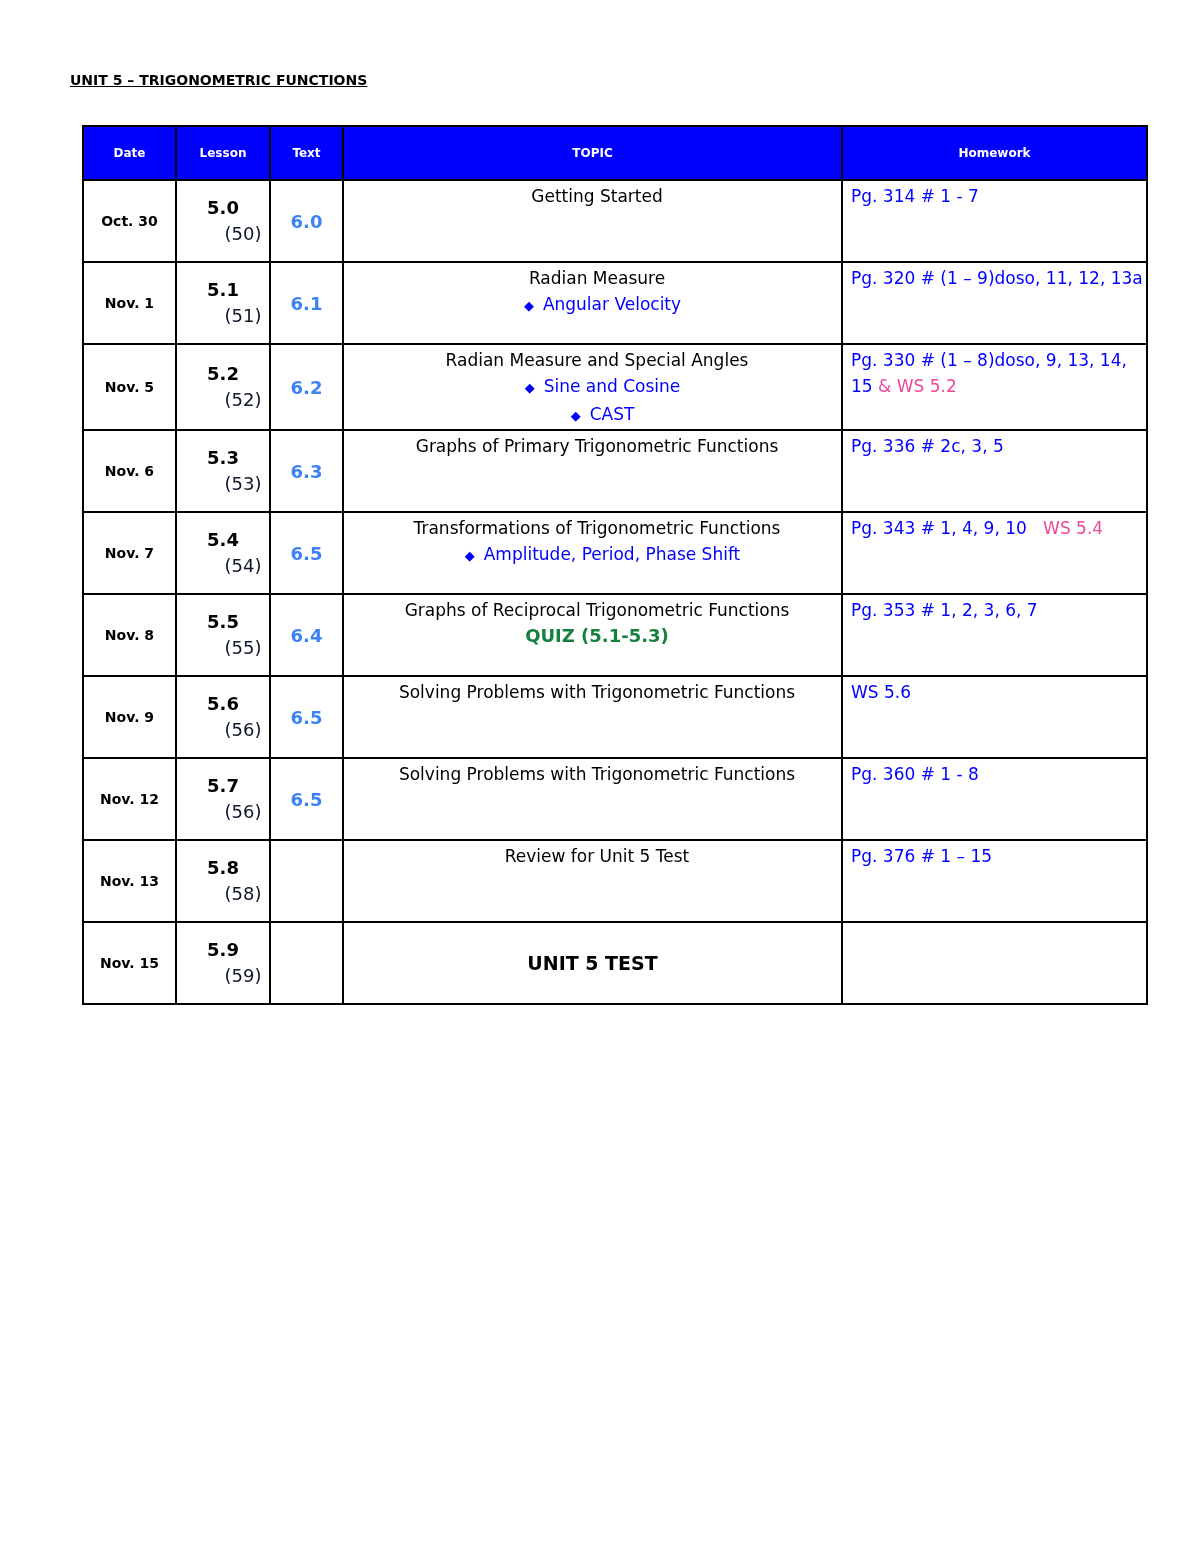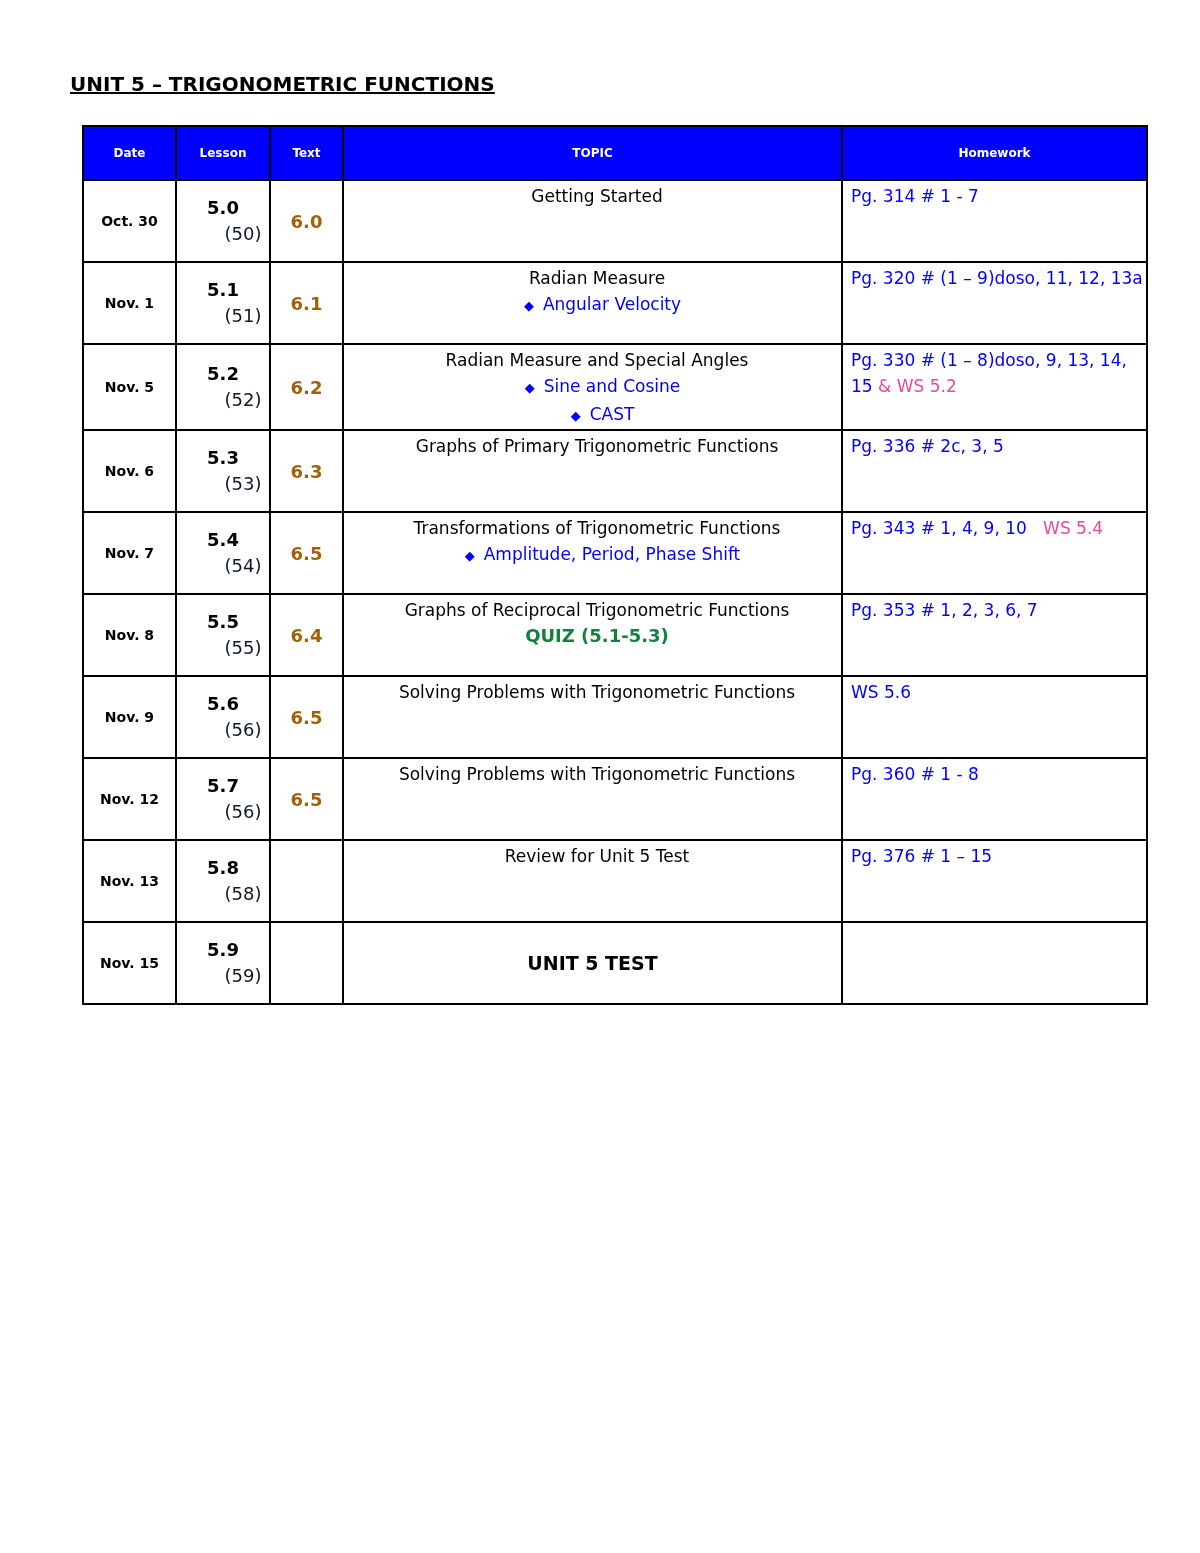--- a/index.html
+++ b/index.html
@@ -1,24 +1,24 @@
 <!DOCTYPE html>
 <html><head>
 <meta charset="utf-8">
 <style>
   html, body { margin: 0; padding: 0; background: #ffffff; }
   body { width: 1200px; height: 1553px; position: relative; font-family: "DejaVu Sans", sans-serif; color: #000; }
-  .title { position: absolute; left: 70px; top: 72px; font-size: 20px; font-weight: bold; text-decoration: underline; letter-spacing: 0px; }
+  .title { position: absolute; left: 70px; top: 72px; font-size: 14px; font-weight: bold; text-decoration: underline; letter-spacing: 0px; }
   table.sched { position: absolute; left: 82px; top: 125px; width: 1066px; border-collapse: collapse; table-layout: fixed; }
   table.sched th, table.sched td { border: 2px solid #000; vertical-align: top; padding: 0; }
   table.sched th { background: #0000ff; color: #fff; font-size: 12px; font-weight: bold; height: 52px; vertical-align: middle; text-align: center; }
   table.sched td { height: 78px; }
   .c-date { width: 91px; text-align: center; vertical-align: middle !important; font-weight: bold; font-size: 14px; line-height: 26px; }
   .c-lesson { width: 92px; text-align: center; vertical-align: middle !important; font-size: 18px; line-height: 26px; }
-  .c-text { width: 71px; text-align: center; vertical-align: middle !important; font-size: 18px; color: #a16207; font-weight: bold; }
+  .c-text { width: 71px; text-align: center; vertical-align: middle !important; font-size: 18px; color: #3b82f6; font-weight: bold; }
   .c-topic { width: 497px; font-size: 17px; line-height: 26px; padding: 2px 0 0 9px !important; text-align: center; }
   .c-hw { font-size: 17px; line-height: 26px; padding: 2px 0 0 8px !important; color: #0000ff; }
   .lesson-main { font-weight: bold; display: block; }
   .lesson-sub { color: #0f172a; display: block; margin-left: 40px; }
   .bullet { color: #0000ff; display: block; padding-left: 2px; }
   .bullet .dia { display: inline-block; width: 28px; font-size: 13px; }
   .red { color: #ec4899; }
   .quiz { color: #15803d; font-weight: bold; font-size: 18px; display: block; }
   .test { text-align: center; vertical-align: middle !important; font-weight: bold; font-size: 19px; padding: 0 !important; }
 </style>

